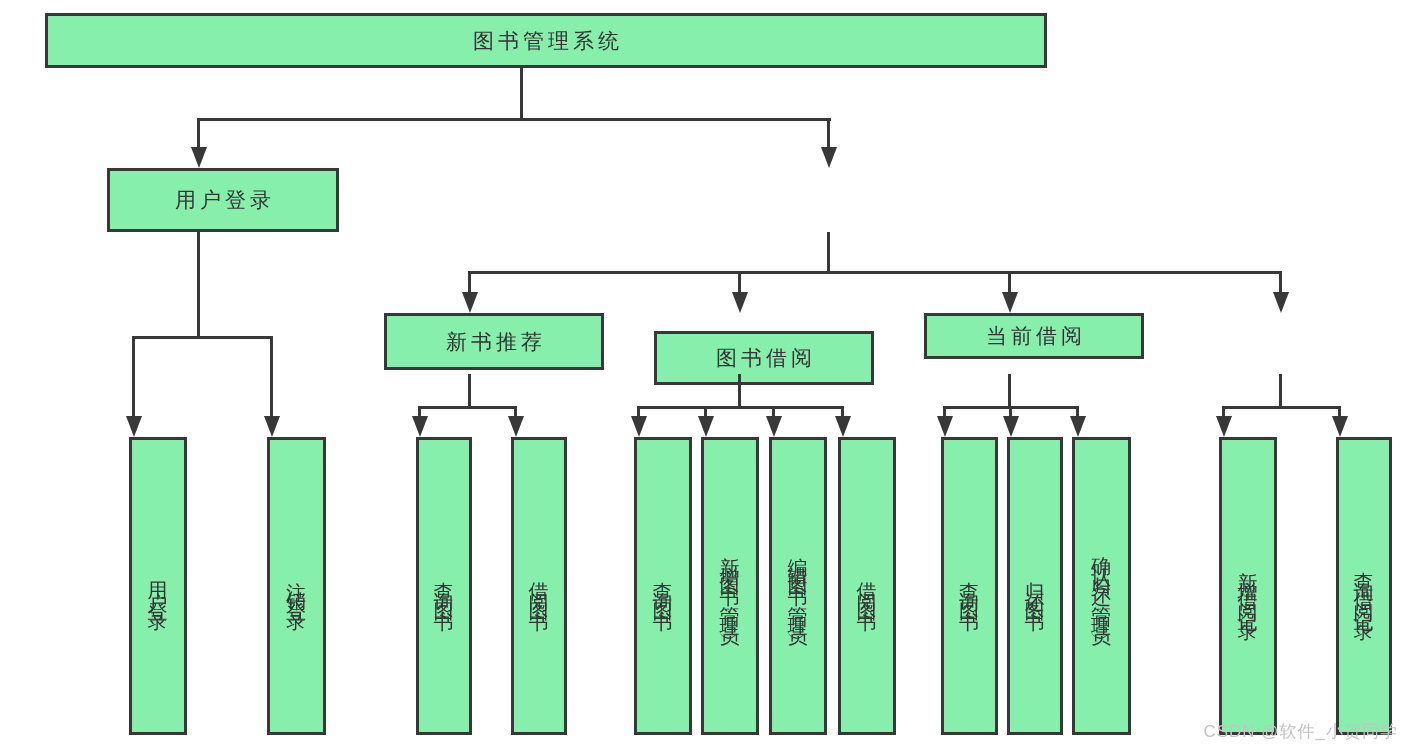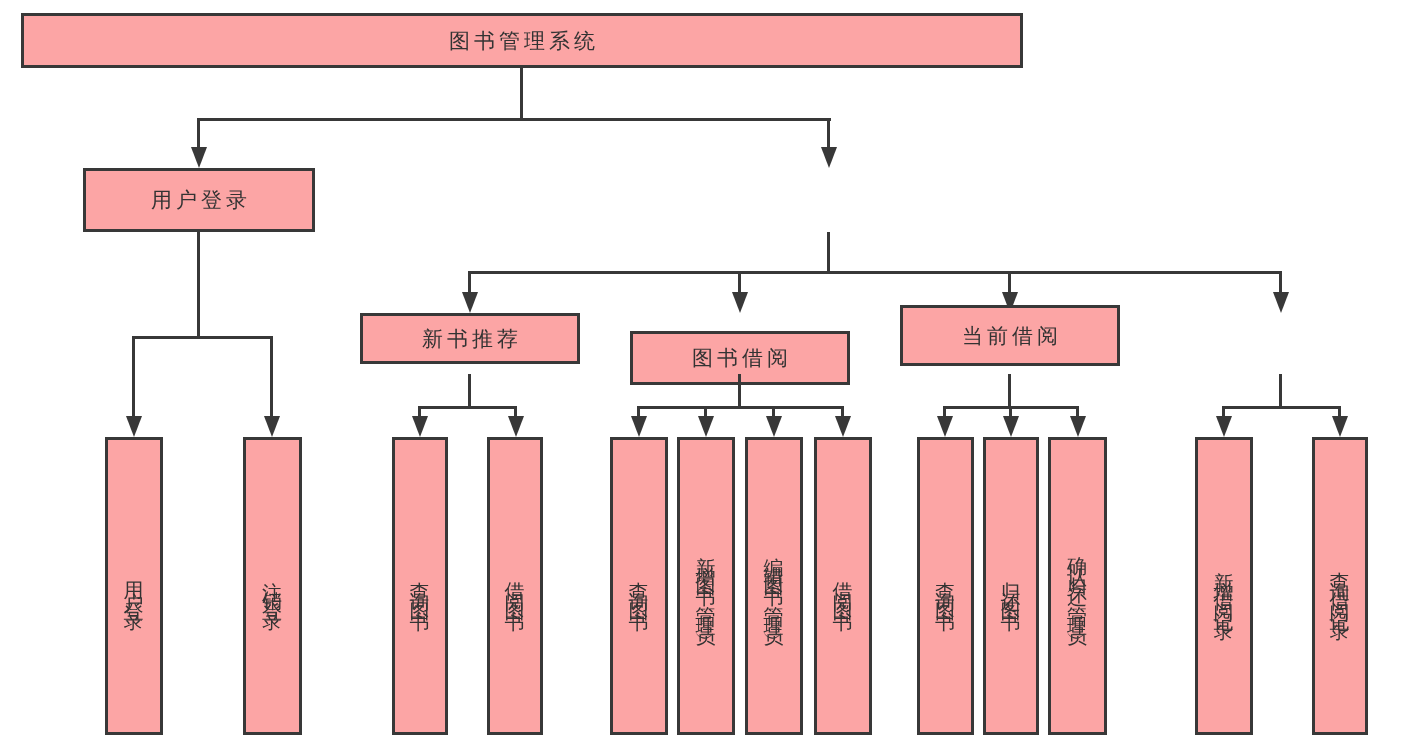--- a/index.html
+++ b/index.html
@@ -15,26 +15,27 @@
   .canvas {
     position: relative;
     width: 1405px;
     height: 747px;
     background: var(--bg);
     overflow: hidden;
   }
 
   .node {
     position: absolute;
-    background: #fca5a5;
+    background: #86efac;
     border: 3px solid var(--line);
     display: flex;
     align-items: center;
     justify-content: center;
     color: var(--text);
+    margin-left: 24px;
   }
   .node-h .lbl {
     font-size: 21px;
     letter-spacing: 4px;
     text-indent: 4px;
     white-space: nowrap;
     color: var(--text);
   }
   .node-v .vlbl {
     writing-mode: vertical-rl;
@@ -97,27 +98,27 @@
   <div class="hline" style="left:468px; top:271px; width:814px;"></div>
   <div class="vline" style="left:468px; top:271px; height:23px;"></div>
   <div class="arrowhead" style="left:462px; top:292px;"></div>
   <div class="vline" style="left:738px; top:271px; height:23px;"></div>
   <div class="arrowhead" style="left:732px; top:292px;"></div>
   <div class="vline" style="left:1008px; top:271px; height:23px;"></div>
   <div class="arrowhead" style="left:1002px; top:292px;"></div>
   <div class="vline" style="left:1279px; top:271px; height:23px;"></div>
   <div class="arrowhead" style="left:1273px; top:292px;"></div>
 
-  <div class="node node-h" style="left:360px; top:313px; width:220px; height:51px;">
+  <div class="node node-h" style="left:360px; top:313px; width:220px; height:57px;">
     <span class="lbl">新书推荐</span>
   </div>
   <div class="node node-h" style="left:630px; top:331px; width:220px; height:54px;">
     <span class="lbl">图书借阅</span>
   </div>
-  <div class="node node-h" style="left:900px; top:305px; width:220px; height:61px;align-items:center;">
+  <div class="node node-h" style="left:900px; top:313px; width:220px; height:46px;align-items:center;">
     <span class="lbl">当前借阅</span>
   </div>
 
   <div class="vline" style="left:468px; top:374px; height:35px;"></div>
   <div class="hline" style="left:418px; top:406px; width:99px;"></div>
   <div class="vline" style="left:418px; top:406px; height:15px;"></div>
   <div class="arrowhead" style="left:412px; top:416px;"></div>
   <div class="vline" style="left:514px; top:406px; height:15px;"></div>
   <div class="arrowhead" style="left:508px; top:416px;"></div>
 
@@ -185,14 +186,15 @@
     <span class="vlbl">确认归还（管理员）</span>
   </div>
 
   <div class="node node-v" style="left:1195px; top:437px; width:58px; height:298px;">
     <span class="vlbl">新增借阅记录</span>
   </div>
   <div class="node node-v" style="left:1312px; top:437px; width:56px; height:298px;">
     <span class="vlbl">查询借阅记录</span>
   </div>
 
+  <div class="watermark">CSDN @软件_小贺同学</div>
 
 </div>
 
 </body></html>

